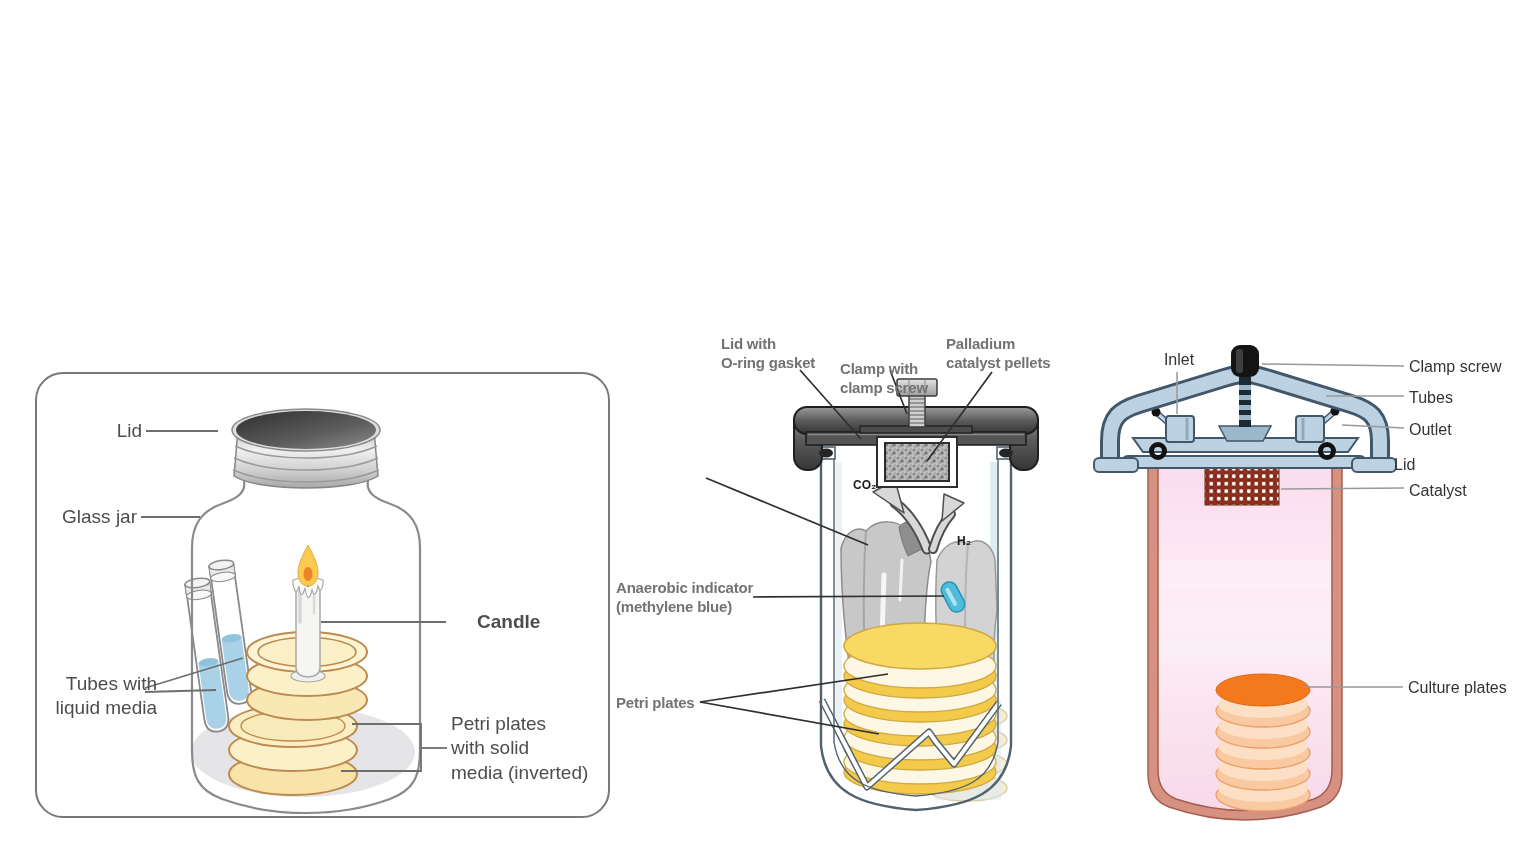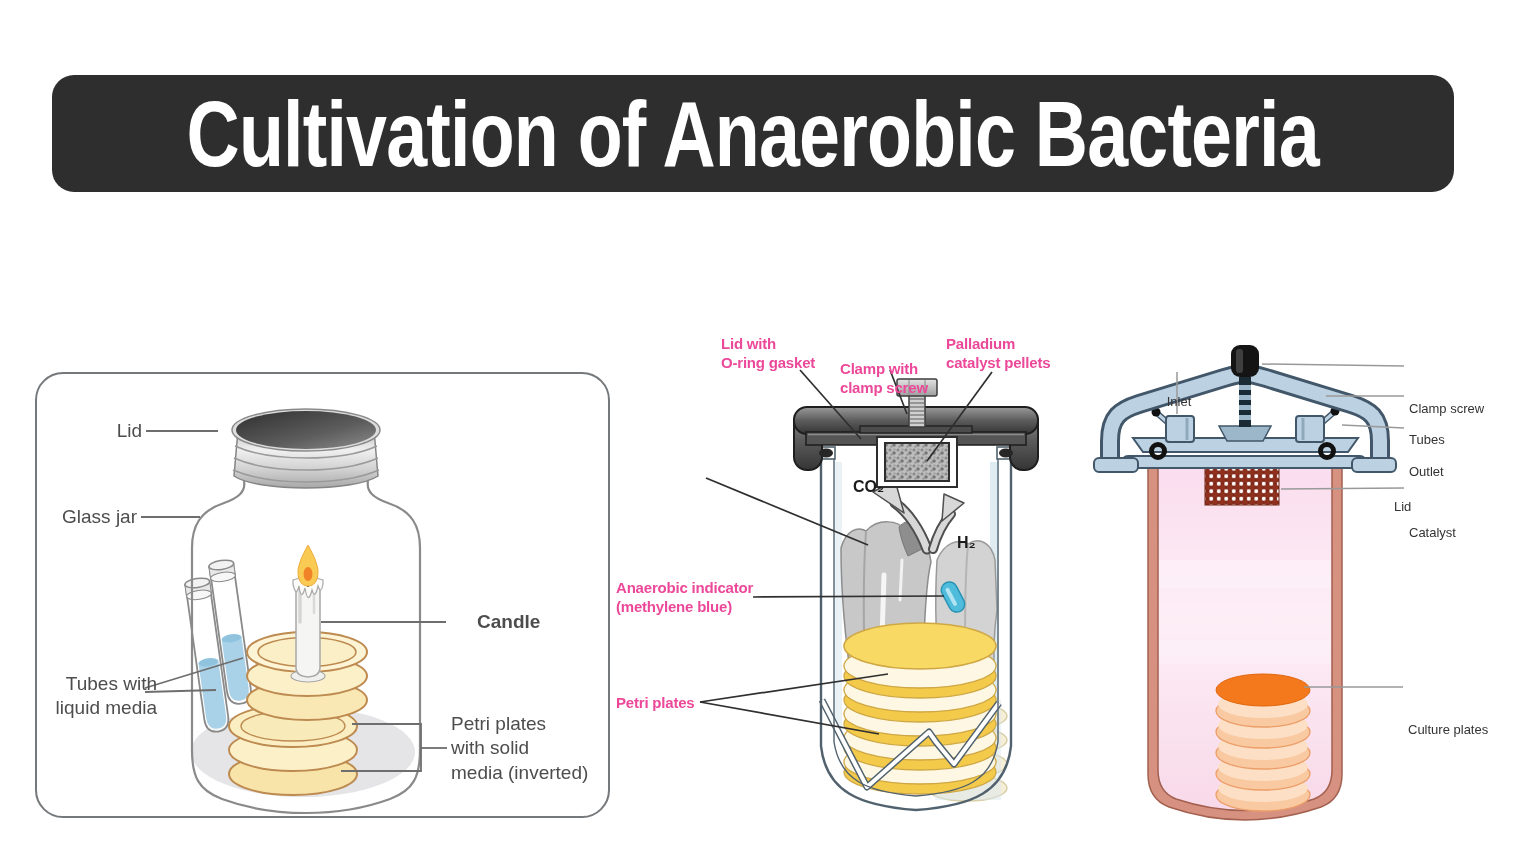--- a/index.html
+++ b/index.html
@@ -7,33 +7,30 @@
          font-family:"Liberation Sans",sans-serif;}
   .title-bar{position:absolute;left:52px;top:75px;width:1402px;height:117px;background:#2e2e2e;
              border-radius:22px;display:flex;align-items:center;justify-content:center;}
   .title-text{font-size:92px;font-weight:700;color:#ffffff;white-space:nowrap;
               transform:scaleX(0.80);letter-spacing:-1px;line-height:1;}
   .panel{position:absolute;left:35px;top:372px;width:575px;height:446px;
          border:2.5px solid #76797c;border-radius:28px;box-sizing:border-box;}
   #art{position:absolute;left:0;top:0;}
   .lbl{position:absolute;white-space:pre-line;}
   .lbl-left{font-size:19px;color:#4d4d4d;line-height:1.28;}
-  .lbl-mid{font-size:15px;font-weight:bold;color:#ec4899;line-height:1.27;letter-spacing:-0.2px;}
-  .lbl-gas{font-size:16px;font-weight:bold;color:#1b1b1b;}
-  .lbl-right{font-size:13px;color:#333333;line-height:1.2;margin-top:44px;}
+  .lbl-mid{font-size:15px;font-weight:bold;color:#737373;line-height:1.27;letter-spacing:-0.2px;}
+  .lbl-gas{font-size:12px;font-weight:bold;color:#1b1b1b;}
+  .lbl-right{font-size:16px;color:#333333;line-height:1.2;}
   .ra{text-align:right;}
 </style>
 </head>
 <body>
 
 <div id="stage">
 
-  <div class="title-bar">
-    <div class="title-text">Cultivation of Anaerobic Bacteria</div>
-  </div>
 
   <div class="panel"></div>
 
   <svg id="art" width="1536" height="864" viewBox="0 0 1536 864">
     <defs>
       <linearGradient id="silverV" x1="0" y1="0" x2="0" y2="1">
         <stop offset="0" stop-color="#c4c4c4"></stop>
           <stop offset="0.35" stop-color="#f0f0f0"></stop>
         <stop offset="0.7" stop-color="#cfcfcf"></stop>
           <stop offset="1" stop-color="#a8a8a8"></stop>

